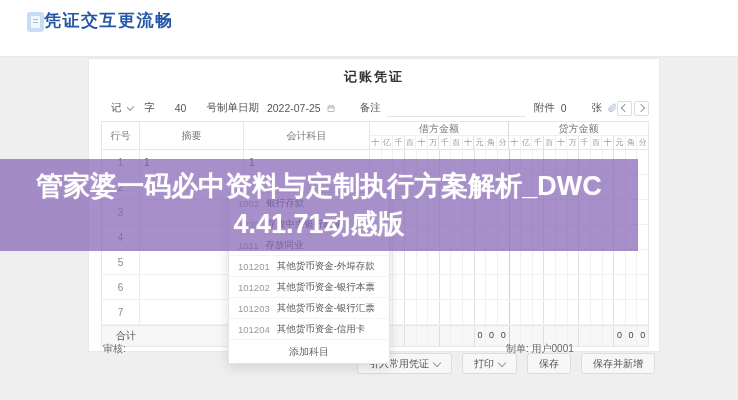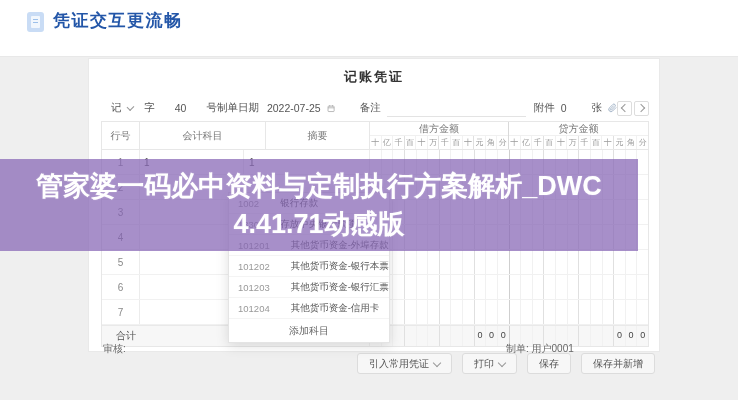--- a/index.html
+++ b/index.html
@@ -2,21 +2,21 @@
 <html><head>
 <meta charset="utf-8">
 <style>
   html,body{margin:0;padding:0}
   .page{position:relative;width:738px;height:400px;background:#efefef;overflow:hidden;
         font-family:"Liberation Sans","DejaVu Sans",sans-serif;-webkit-font-smoothing:antialiased}
 
   
   .apphdr{position:absolute;top:0;left:0;width:738px;height:57px;background:#fff;
           border-bottom:1px solid #e8e8e8;box-sizing:border-box;display:flex;align-items:flex-start;
-          padding:11px 0 0 27px;gap:9px}
+          padding:11px 0 0 27px;gap:0}
   .docicon{width:17px;height:20px;background:#c9dcf5;border-radius:3px;position:relative;margin-top:1px;flex:0 0 auto}
   .docicon::after{content:"";position:absolute;left:4px;top:4px;width:9px;height:12px;background:#f2f7fd;border-radius:1px}
   .docicon::before{content:"";position:absolute;left:6px;top:7px;width:5px;height:6px;z-index:1;
           background:repeating-linear-gradient(#9dc0ea 0 1px,transparent 1px 3px)}
   .apptitle{font-size:17px;font-weight:700;color:#2356a8;letter-spacing:1.5px;line-height:20px}
 
   
   .panel{position:absolute;left:88px;top:58px;width:572px;height:294px;background:#fff;
          border:1px solid #e9e9e9;box-sizing:border-box}
   .vtitle{position:absolute;top:9px;left:0;width:100%;text-align:center;font-size:13px;
@@ -74,21 +74,21 @@
 
   
   .btnbar{position:absolute;top:353px;left:88px;width:567px;display:flex;justify-content:flex-end;
       gap:10px;align-items:center;z-index:5}
   .abtn{height:21px;padding:0 11px;background:#f7f7f7;border:1px solid #dcdcdc;border-radius:3px;
       font-size:10px;color:#555;display:flex;align-items:center;gap:5px;font-family:inherit;cursor:pointer}
 
   
   .dropdown{position:absolute;left:228px;top:192px;width:162px;background:#fff;border:1px solid #e4e4e4;
       box-shadow:0 3px 12px rgba(0,0,0,.13);z-index:20;box-sizing:border-box}
-  .ditem{height:20px;display:flex;align-items:center;gap:21px;padding:0 9px;border-bottom:1px solid #f4f4f4;
+  .ditem{height:20px;display:flex;align-items:center;gap:7px;padding:0 9px;border-bottom:1px solid #f4f4f4;
       font-size:9.5px;white-space:nowrap;overflow:hidden;cursor:pointer}
   .ditem .code{color:#999}.ditem .nm{color:#555}
   .dfoot{height:23px;display:flex;align-items:center;justify-content:center;font-size:10px;color:#666;cursor:pointer}
 
   
   .overlay{position:absolute;left:0;top:159px;width:638px;height:92px;z-index:50;
       background:rgba(133,100,180,0.72);display:flex;flex-direction:column;
       justify-content:center;gap:5px}
   .oline{color:#fff;font-weight:800;font-size:27px;line-height:33px;text-align:center;width:100%;
       text-shadow:0 0 2px rgba(255,255,255,.25)}
@@ -134,22 +134,22 @@
           </button>
         <button class="navbtn">
             <span class="chev chev-r"></span>
           </button>
       </span>
     </div>
 
     <div class="vtable">
       <div class="thead">
         <div class="hc w-no">行号</div>
+        <div class="hc w-sum">摘要</div>
         <div class="hc w-subj">会计科目</div>
-        <div class="hc w-sum">摘要</div>
         <div class="agroup">
           <div class="atitle">借方金额</div>
           <div class="dlabels">
             <i>十</i>
               <i>亿</i>
               <i class="g">千</i>
               <i>百</i>
               <i>十</i>
               <i class="g">万</i>
               <i>千</i>
@@ -457,20 +457,24 @@
   <div class="dropdown">
     <div class="ditem">
         <span class="code">1002</span>
         <span class="nm">银行存款</span>
       </div>
     <div class="ditem">
         <span class="code">1330</span>
         <span class="nm">存放中央银行款项</span>
       </div>
     <div class="ditem">
+        <span class="code">1011</span>
+        <span class="nm">存放同业</span>
+      </div>
+    <div class="ditem">
         <span class="code">101201</span>
         <span class="nm">其他货币资金-外埠存款</span>
       </div>
     <div class="ditem">
         <span class="code">101202</span>
         <span class="nm">其他货币资金-银行本票</span>
       </div>
     <div class="ditem">
         <span class="code">101203</span>
         <span class="nm">其他货币资金-银行汇票</span>

